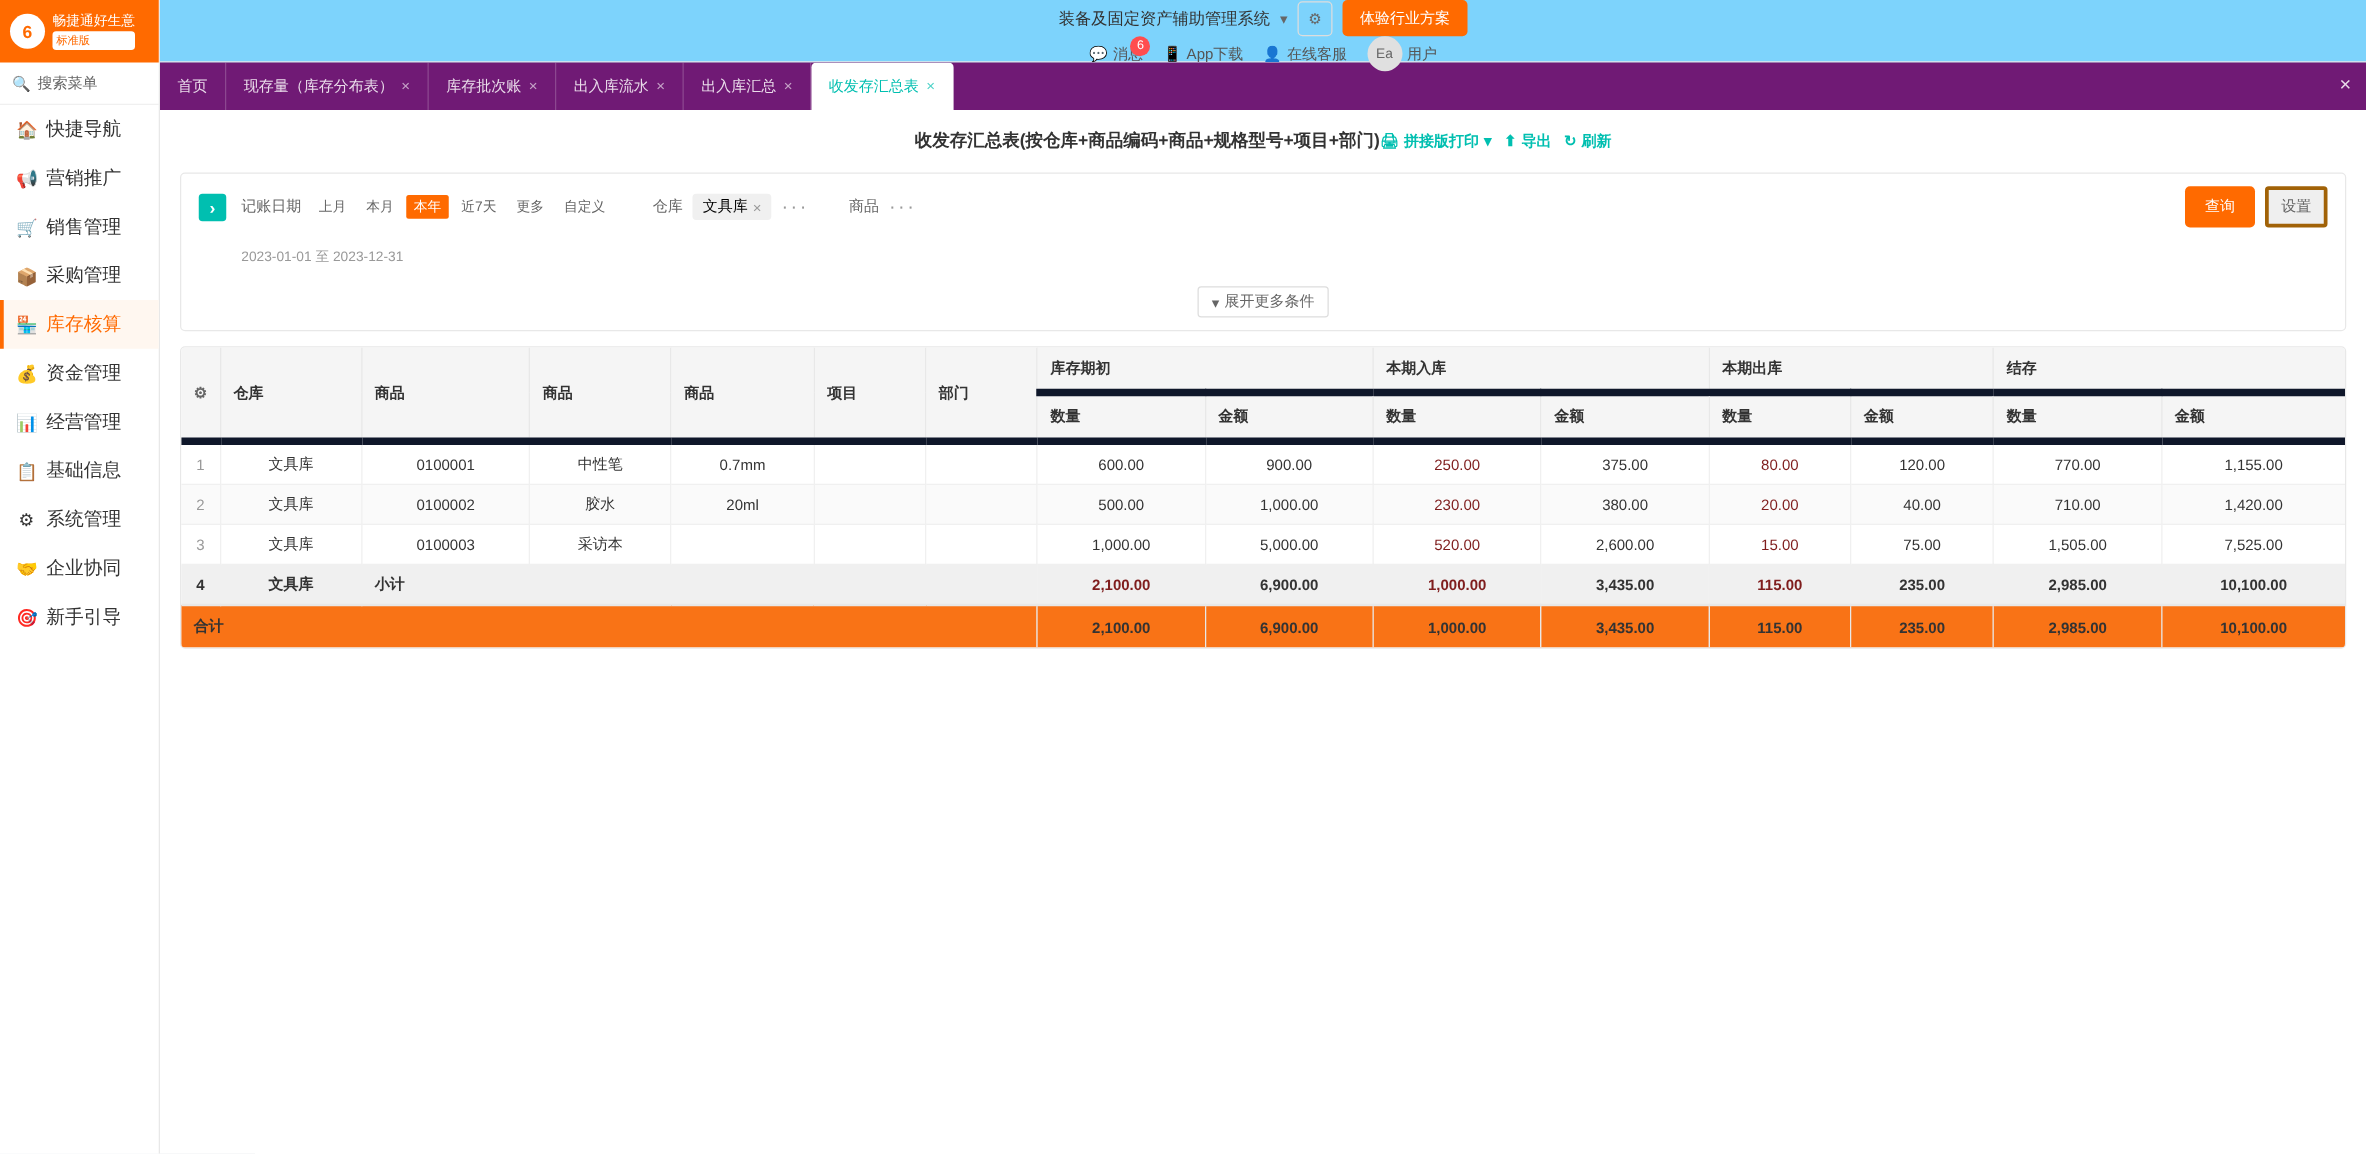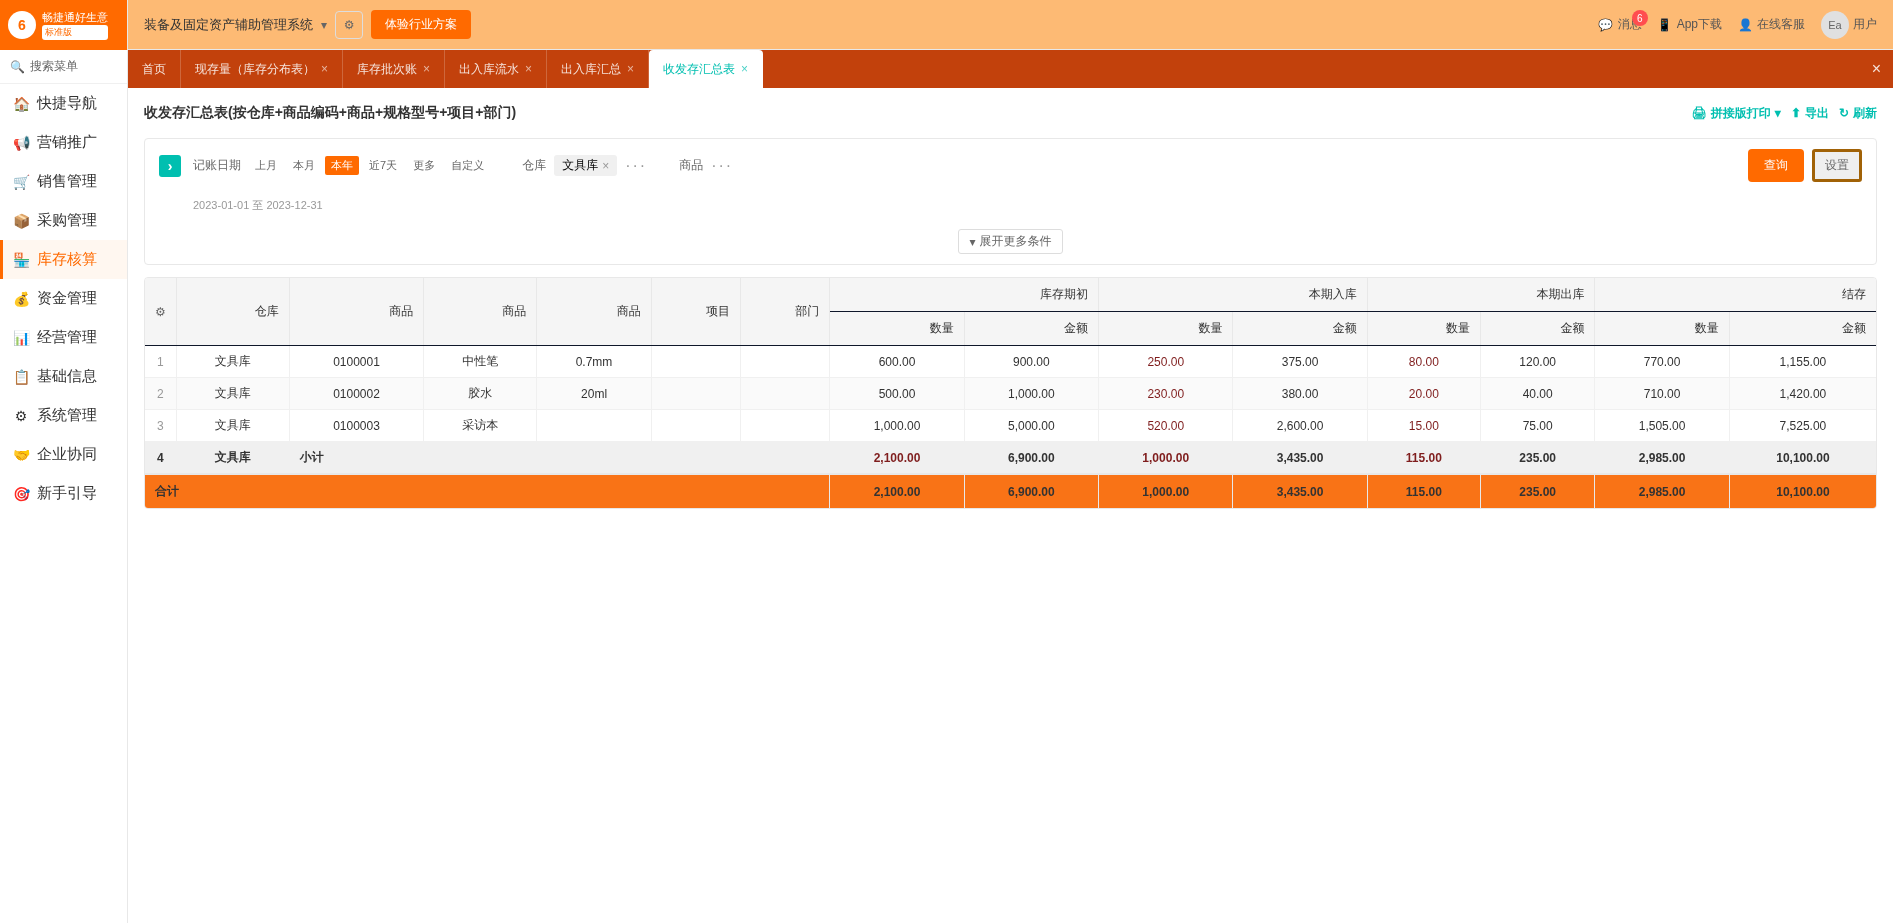--- a/index.html
+++ b/index.html
@@ -14,42 +14,42 @@
     .sidebar-search { padding: 8px 10px; border-bottom: 1px solid #f0f0f0; display: flex; align-items: center; gap: 5px; color: #666; cursor: pointer; }
     .sidebar-item { padding: 10px 10px; display: flex; align-items: center; gap: 8px; color: #333; cursor: pointer; border-left: 3px solid transparent; }
     .sidebar-item.active { background: #fff7f0; color: #ff6a00; border-left-color: #ff6a00; }
     .sidebar-item-icon { font-size: 14px; width: 16px; text-align: center; }
     .sidebar-item-label { font-size: 15px; }
 
     
     .main { flex: 1; display: flex; flex-direction: column; overflow: hidden; }
 
     
-    .topbar { height: 50px; background: #fdba74; border-bottom: 1px solid #e8e8e8; display: flex; align-items: center; justify-content: space-between; padding: 0 16px; flex-shrink: 0; }
+    .topbar { height: 50px; background: #7dd3fc; border-bottom: 1px solid #e8e8e8; display: flex; align-items: center; justify-content: space-between; padding: 0 16px; flex-shrink: 0; flex-direction: column; }
     .topbar-left { display: flex; align-items: center; gap: 8px; }
     .topbar-title { font-size: 13px; color: #333; }
     .topbar-dropdown { display: flex; align-items: center; gap: 4px; color: #666; font-size: 12px; cursor: pointer; }
     .topbar-settings { width: 28px; height: 28px; border: 1px solid #ddd; border-radius: 4px; display: flex; align-items: center; justify-content: center; cursor: pointer; color: #666; }
     .topbar-trial-btn { background: #ff6a00; color: #fff; border: none; border-radius: 4px; padding: 6px 14px; font-size: 12px; cursor: pointer; }
     .topbar-right { display: flex; align-items: center; gap: 16px; color: #555; font-size: 12px; }
     .topbar-right-item { display: flex; align-items: center; gap: 4px; cursor: pointer; position: relative; }
     .badge { background: #ff4d4f; color: #fff; border-radius: 50%; width: 16px; height: 16px; font-size: 10px; display: flex; align-items: center; justify-content: center; position: absolute; top: -6px; right: -6px; }
     .user-avatar { width: 28px; height: 28px; background: #e0e0e0; border-radius: 50%; display: flex; align-items: center; justify-content: center; font-size: 11px; color: #666; }
 
     
-    .tabs-bar { height: 38px; background: #c2410c; display: flex; align-items: center; padding: 0 0; flex-shrink: 0; overflow-x: auto; }
+    .tabs-bar { height: 38px; background: #701a75; display: flex; align-items: center; padding: 0 0; flex-shrink: 0; overflow-x: auto; }
     .tab { display: flex; align-items: center; padding: 0 14px; height: 38px; font-size: 12px; color: rgba(255,255,255,0.85); cursor: pointer; white-space: nowrap; gap: 6px; border-right: 1px solid rgba(255,255,255,0.2); }
     .tab.active { background: #fff; color: #00bfb0; border-radius: 4px 4px 0 0; }
     .tab-close { font-size: 12px; opacity: 0.7; }
     .tabs-close-all { margin-left: auto; padding: 0 12px; color: rgba(255,255,255,0.85); cursor: pointer; font-size: 16px; }
 
     
     .page-content { flex: 1; overflow-y: auto; background: #f5f5f5; padding: 0; }
     .page-inner { background: #fff; margin: 0; padding: 16px; min-height: 100%; }
-    .page-title { font-size: 14px; font-weight: bold; color: #333; margin-bottom: 16px; display: flex; align-items: center; justify-content: space-between; }
+    .page-title { font-size: 14px; font-weight: bold; color: #333; margin-bottom: 16px; display: flex; align-items: center; justify-content: center; }
     .page-title-actions { display: flex; align-items: center; gap: 10px; }
     .title-action-btn { display: flex; align-items: center; gap: 4px; color: #00bfb0; font-size: 12px; cursor: pointer; }
 
     
     .filter-bar { display: flex; align-items: center; gap: 12px; padding: 10px 0; border: 1px solid #e8e8e8; border-radius: 4px; padding: 10px 14px; margin-bottom: 12px; flex-wrap: wrap; position: relative; }
     .filter-toggle { background: #00bfb0; color: #fff; width: 22px; height: 22px; border-radius: 3px; display: flex; align-items: center; justify-content: center; cursor: pointer; font-size: 14px; font-weight: bold; flex-shrink: 0; }
     .filter-section { display: flex; align-items: center; gap: 8px; }
     .filter-label { color: #666; font-size: 12px; white-space: nowrap; }
     .filter-date-btns { display: flex; gap: 4px; align-items: center; }
     .date-btn { padding: 2px 6px; font-size: 11px; color: #666; cursor: pointer; border-radius: 2px; }
@@ -59,21 +59,21 @@
     .filter-tag-close { cursor: pointer; color: #999; }
     .filter-dots { color: #999; cursor: pointer; font-size: 16px; letter-spacing: 2px; }
     .expand-btn { display: flex; align-items: center; gap: 4px; color: #666; font-size: 12px; cursor: pointer; border: 1px solid #ddd; border-radius: 3px; padding: 3px 10px; }
     .query-btn { background: #ff6a00; color: #fff; border: none; border-radius: 4px; padding: 6px 16px; font-size: 12px; cursor: pointer; }
     .settings-btn { color: #666; font-size: 12px; cursor: pointer; border: 3px solid #a16207; border-radius: 3px; padding: 5px 10px; }
 
     
     .table-wrapper { border: 1px solid #e8e8e8; border-radius: 4px; overflow: hidden; }
     table { width: 100%; border-collapse: collapse; font-size: 12px; }
     thead tr { background: #f5f5f5; }
-    thead th { padding: 8px 10px; text-align: right; color: #333; font-weight: normal; border-bottom: 1px solid #0f172a; border-right: 1px solid #e8e8e8; white-space: nowrap; }
+    thead th { padding: 8px 10px; text-align: left; color: #333; font-weight: bold; border-bottom: 6px solid #0f172a; border-right: 1px solid #e8e8e8; white-space: nowrap; }
     thead th:last-child { border-right: none; }
     tbody tr { background: #fff; }
     tbody tr:nth-child(even) { background: #fafafa; }
     tbody tr.subtotal { background: #f0f0f0; font-weight: bold; }
     tbody td { padding: 7px 10px; text-align: center; border-bottom: 1px solid #f0f0f0; border-right: 1px solid #f0f0f0; color: #333; white-space: nowrap; }
     tbody td:last-child { border-right: none; }
     tbody td.link { color: #7f1d1d; cursor: pointer; }
     .settings-col { width: 30px; cursor: pointer; color: #666; }
     tfoot tr { background: #f97316; border-top: 2px solid #e8e8e8; }
     tfoot td { padding: 8px 10px; text-align: center; font-weight: bold; color: #333; border-right: 1px solid #e8e8e8; }

